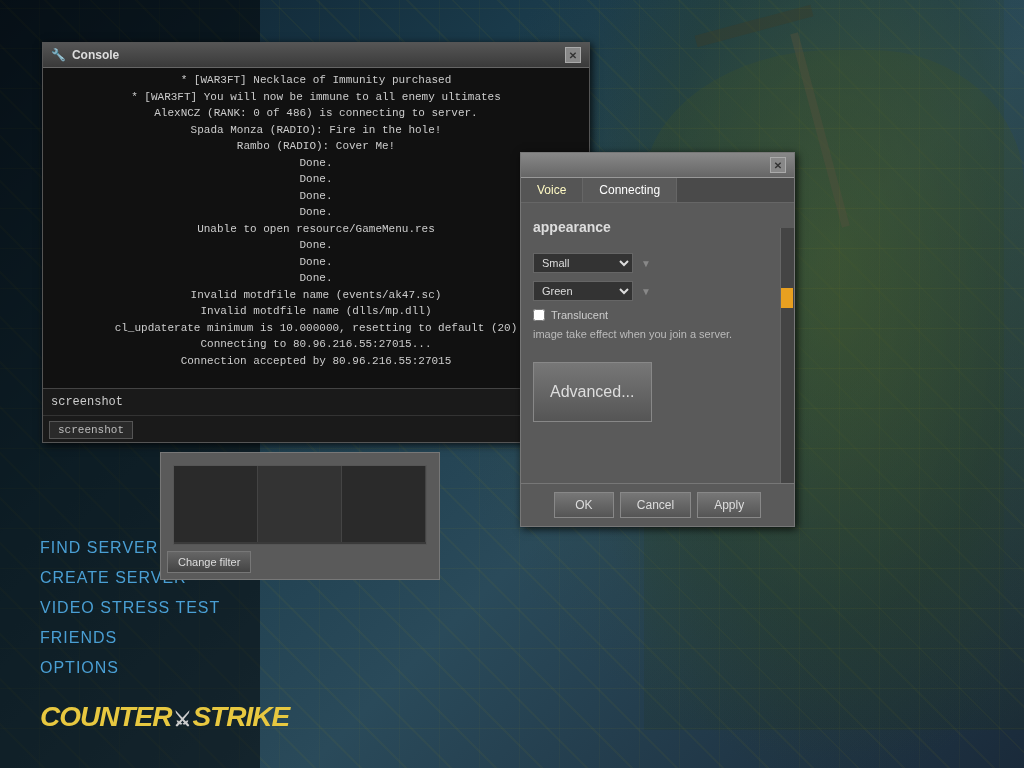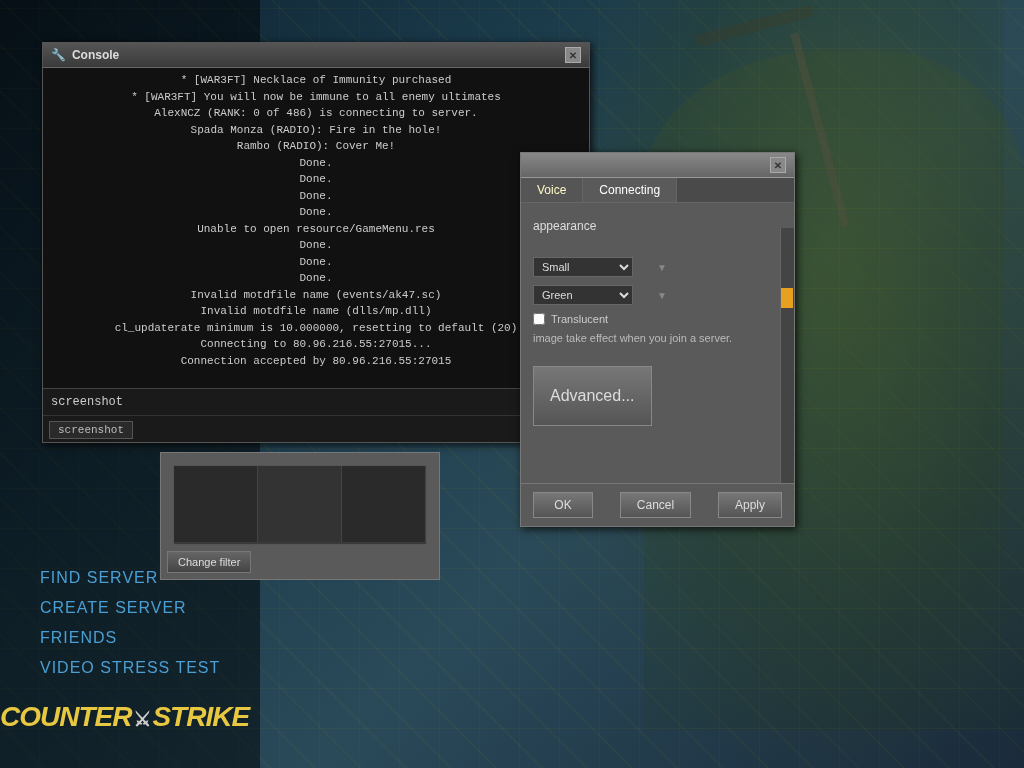--- a/index.html
+++ b/index.html
@@ -74,20 +74,21 @@
       font-weight: normal;
       color: #4a9fd4;
       text-transform: uppercase;
       letter-spacing: 1px;
       cursor: pointer;
       padding: 4px 0;
       font-family: Arial, sans-serif;
     }
 
     .cs-logo {
+      padding-left: 40px;
       margin-bottom: 15px;
     }
 
     .cs-logo-text {
       font-size: 28px;
       font-weight: bold;
       color: #e8c840;
       text-transform: uppercase;
       font-family: Arial, sans-serif;
       letter-spacing: -1px;
@@ -242,21 +243,21 @@
     .options-body {
       padding: 12px;
       background: #5a5a5a;
       min-height: 280px;
     }
 
     .options-row {
       display: flex;
       align-items: center;
       margin-bottom: 8px;
-      gap: 20px;
+      gap: 4px;
     }
 
     .options-select {
       background: #333;
       border: 1px solid #666;
       color: #ddd;
       font-size: 11px;
       padding: 2px 4px;
       width: 100px;
     }
@@ -290,21 +291,21 @@
       border: 1px solid #888;
       color: #ddd;
       padding: 20px 16px;
       font-size: 16px;
       cursor: pointer;
       margin-top: 8px;
     }
 
     .options-bottom-bar {
       display: flex;
-      justify-content: space-between;
+      justify-content: center;
       gap: 6px;
       padding: 8px 12px;
       background: #5a5a5a;
       border-top: 1px solid #777;
     }
 
     .dialog-btn {
       background: linear-gradient(to bottom, #777, #555);
       border: 1px solid #888;
       color: #ddd;
@@ -391,22 +392,23 @@
   <div style="position:absolute;right:200px;top:30px;width:8px;height:200px;background:rgba(80,80,60,0.5);transform:rotate(-15deg);"></div>
   <div style="position:absolute;right:210px;top:20px;width:120px;height:12px;background:rgba(60,60,40,0.4);transform:rotate(-15deg);"></div>
 </div>
 
 <div style="position:absolute;left:0;top:0;width:1024px;height:768px;z-index:0;background-image:repeating-linear-gradient(0deg,transparent,transparent 39px,rgba(180,160,0,0.06) 39px,rgba(180,160,0,0.06) 40px),repeating-linear-gradient(90deg,transparent,transparent 39px,rgba(180,160,0,0.04) 39px,rgba(180,160,0,0.04) 40px);"></div>
 
 <div class="main-menu">
   <div class="menu-items">
     <div class="menu-item">FIND SERVER</div>
     <div class="menu-item">CREATE SERVER</div>
+    <div class="menu-item">VIDEO STRESS TEST</div>
     <div class="menu-item">FRIENDS</div>
-    <div class="menu-item">VIDEO STRESS TEST</div>
+    <div class="menu-item">OPTIONS</div>
   </div>
   <div class="cs-logo">
     <div class="cs-logo-text">
       <span style="font-style:italic;color:#e8c840;">Counter</span><span style="color:#ccc;font-size:20px;vertical-align:middle;margin:0 2px;">⚔</span><span style="font-style:italic;color:#e8c840;">Strike</span>
     </div>
   </div>
 </div>
 
 <div class="console-window">
   <div class="window-titlebar">
@@ -469,21 +471,21 @@
     <div class="options-tab active">Connecting</div>
   </div>
 
   <div class="options-body" style="position:relative;">
 
     <div class="options-scrollbar">
       <div class="options-scrollbar-thumb"></div>
     </div>
 
     <div style="margin-right:16px;">
-      <div style="font-size:12px;color:#ddd;margin-bottom:24px;font-weight:normal;margin-top:4px;">
+      <div style="font-size:14px;color:#ddd;margin-bottom:18px;font-weight:bold;margin-top:4px;">
         <span>appearance</span>
       </div>
       
       <div class="options-row">
         <select class="options-select">
           <option>Small</option>
           <option>Medium</option>
           <option>Large</option>
         </select>
         <span style="font-size:10px;color:#888;margin-left:4px;">▼</span>

